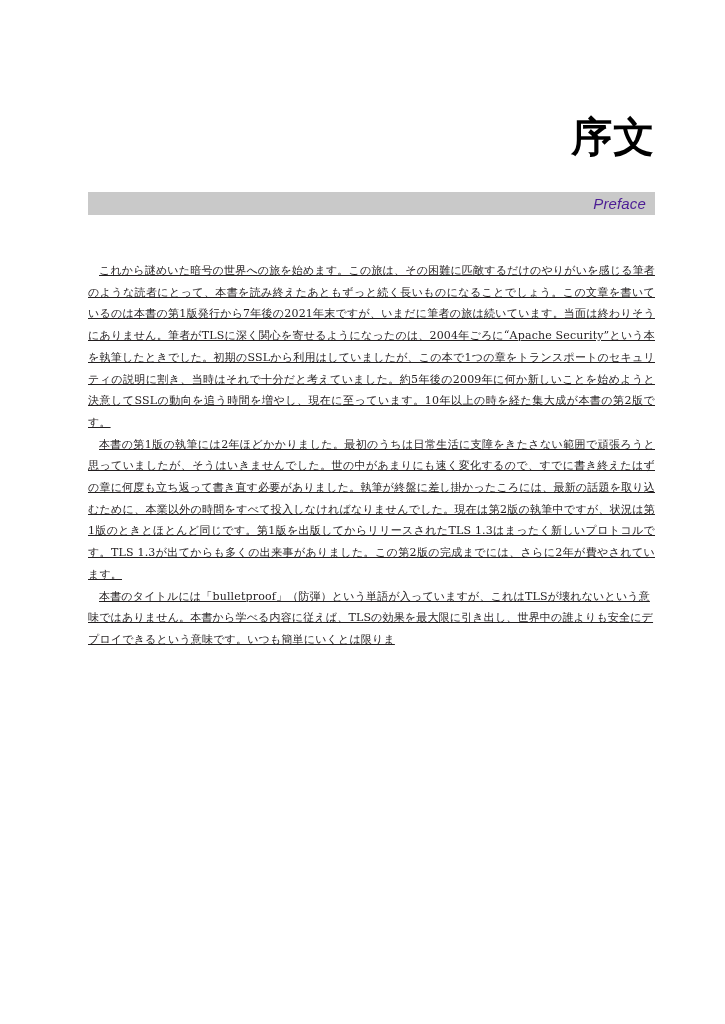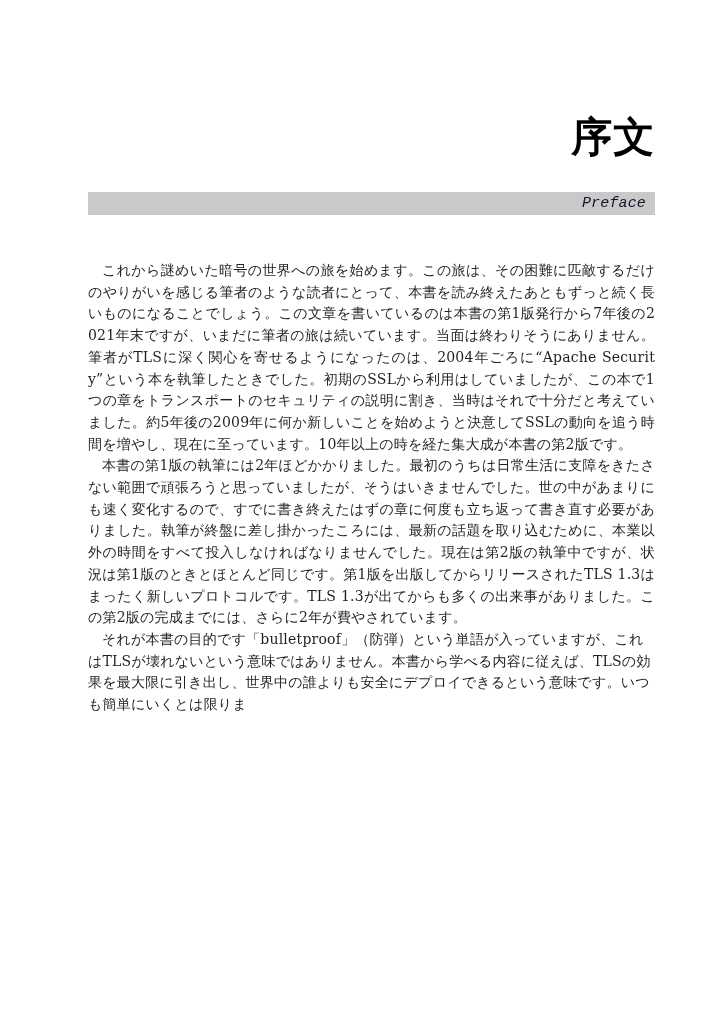--- a/index.html
+++ b/index.html
@@ -52,50 +52,51 @@
     height: 23px;
     background: #c9c9c9;
     display: flex;
     align-items: center;
     justify-content: flex-end;
     box-sizing: border-box;
     padding-right: 9px;
   }
 
   .rule-band-label {
-    font-family: Liberation Mono, monospace;
+    font-family: Liberation Sans, sans-serif;
     font-style: italic;
     font-size: 15px;
     line-height: 15px;
-    color: #0f172a;
+    color: #4c1d95;
     letter-spacing: 0.01em;
     white-space: nowrap;
   }
 
   
   .body-copy {
     position: absolute;
     left: 88px;
     top: 260px;
     width: 567px;
   }
 
   .body-copy p {
     margin: 0;
     padding: 0;
     font-family: "DejaVu Serif", "Liberation Serif", serif;
-    font-size: 14px;
+    font-size: 11px;
     line-height: 21.7px;
     text-align: justify;
     text-justify: inter-character;
     text-indent: 1em;
     color: #231f20;
     word-break: break-all;
     overflow-wrap: anywhere;
     letter-spacing: 0.015em;
+    text-decoration: underline;
   }
 
   .body-copy p:last-child {
     text-align: left;
   }
 </style>
 </head>
 <body>
 
 <div class="page">
@@ -104,16 +105,16 @@
     <h1 class="chapter-title">序文</h1>
 
     <div class="rule-band">
       <span class="rule-band-label">Preface</span>
     </div>
   </div>
 
   <div class="body-copy">
     <p>これから謎めいた暗号の世界への旅を始めます。この旅は、その困難に匹敵するだけのやりがいを感じる筆者のような読者にとって、本書を読み終えたあともずっと続く長いものになることでしょう。この文章を書いているのは本書の第1版発行から7年後の2021年末ですが、いまだに筆者の旅は続いています。当面は終わりそうにありません。筆者がTLSに深く関心を寄せるようになったのは、2004年ごろに“Apache Security”という本を執筆したときでした。初期のSSLから利用はしていましたが、この本で1つの章をトランスポートのセキュリティの説明に割き、当時はそれで十分だと考えていました。約5年後の2009年に何か新しいことを始めようと決意してSSLの動向を追う時間を増やし、現在に至っています。10年以上の時を経た集大成が本書の第2版です。</p>
     <p>本書の第1版の執筆には2年ほどかかりました。最初のうちは日常生活に支障をきたさない範囲で頑張ろうと思っていましたが、そうはいきませんでした。世の中があまりにも速く変化するので、すでに書き終えたはずの章に何度も立ち返って書き直す必要がありました。執筆が終盤に差し掛かったころには、最新の話題を取り込むために、本業以外の時間をすべて投入しなければなりませんでした。現在は第2版の執筆中ですが、状況は第1版のときとほとんど同じです。第1版を出版してからリリースされたTLS 1.3はまったく新しいプロトコルです。TLS 1.3が出てからも多くの出来事がありました。この第2版の完成までには、さらに2年が費やされています。</p>
-    <p>それが本書の目的です「bulletproof」（防弾）という単語が入っていますが、これはTLSが壊れないという意味ではありません。本書から学べる内容に従えば、TLSの効果を最大限に引き出し、世界中の誰よりも安全にデプロイできるという意味です。いつも簡単にいくとは限りま</p>
+    <p>本書のタイトルには「bulletproof」（防弾）という単語が入っていますが、これはTLSが壊れないという意味ではありません。本書から学べる内容に従えば、TLSの効果を最大限に引き出し、世界中の誰よりも安全にデプロイできるという意味です。いつも簡単にいくとは限りま</p>
   </div>
 
 </div>
 
 </body></html>

